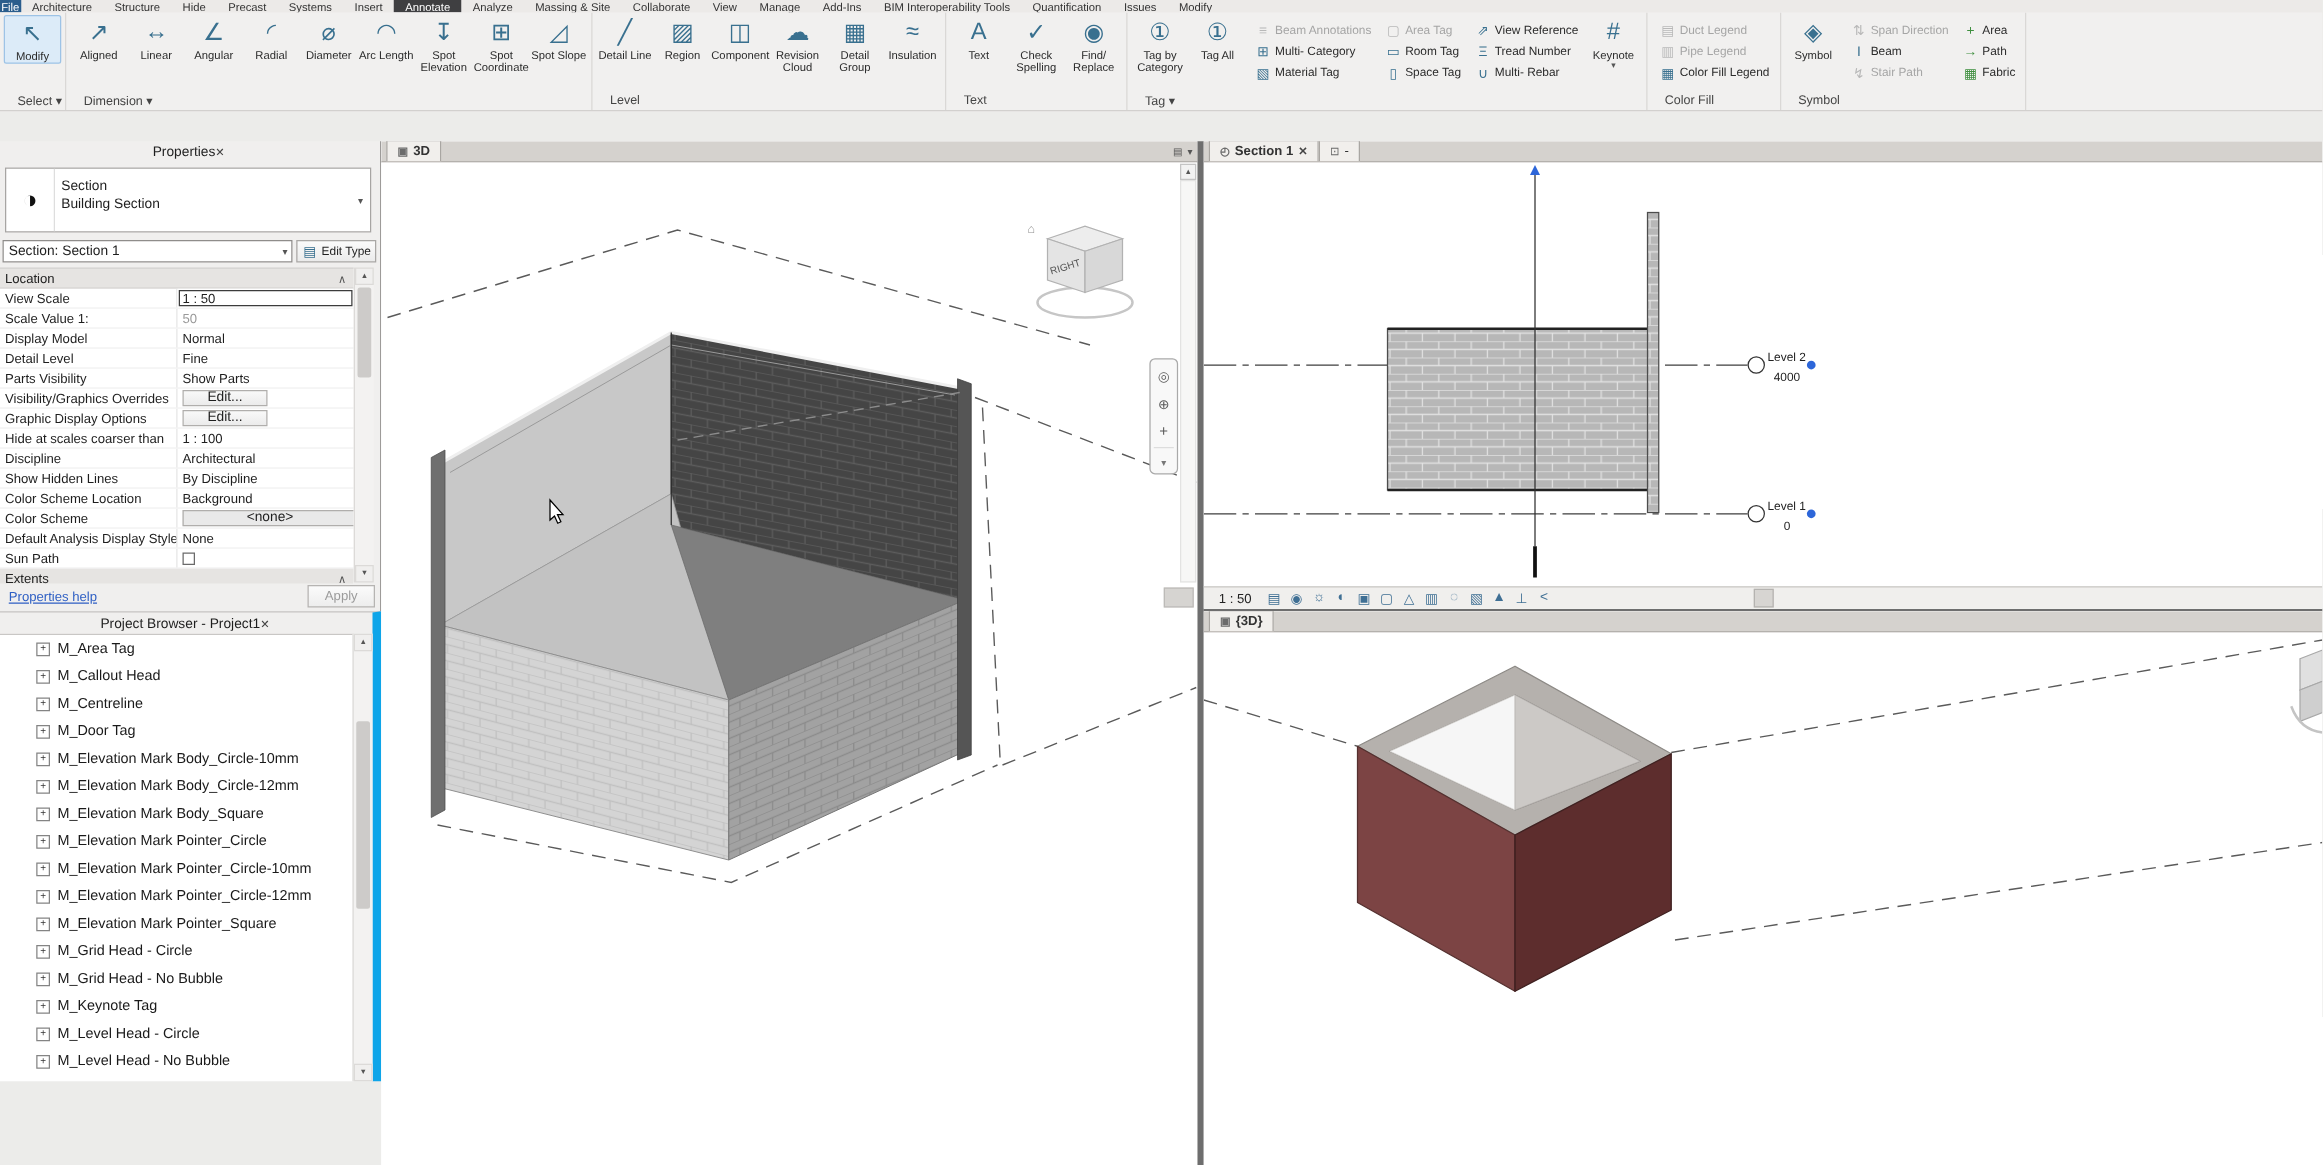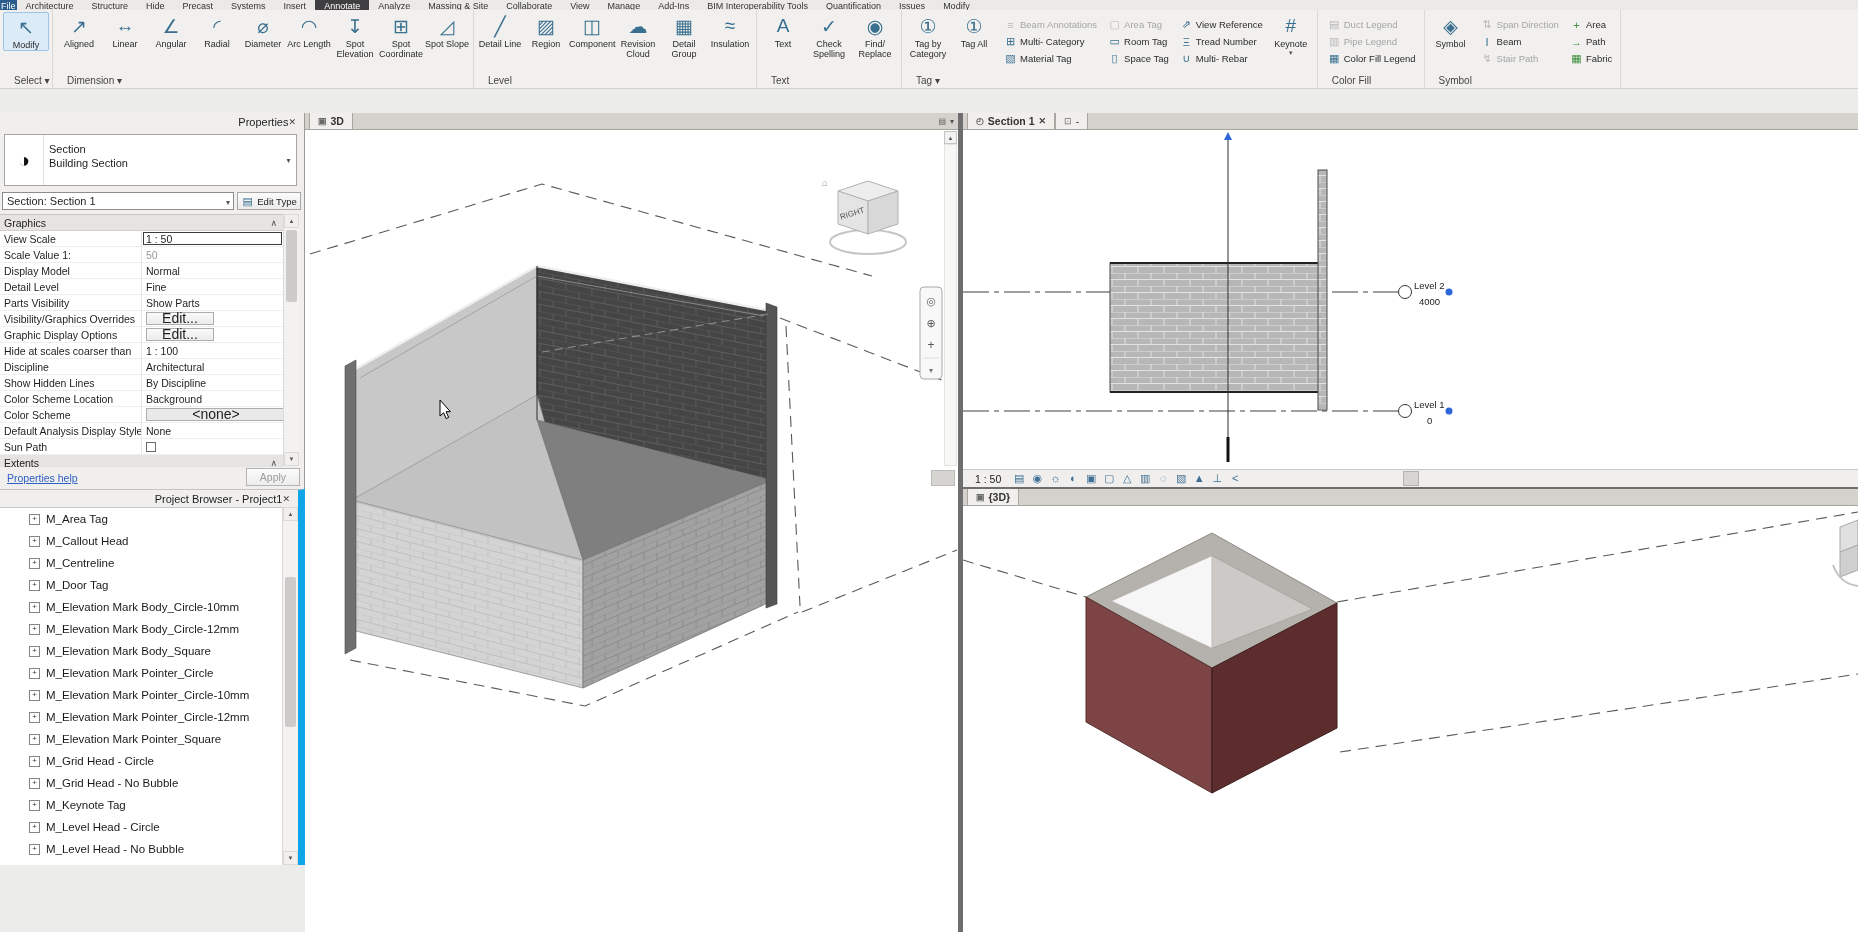--- a/index.html
+++ b/index.html
@@ -35,21 +35,21 @@
 
   
   .xg{font-size:9px;color:#444;cursor:default}
   .xg::before{content:"✕"}
   .dda::before{content:"▾";font-size:8px;color:#555}
 
   
   #props-panel{position:absolute;left:0;top:113px;width:305px;height:376px;background:#f0efee;
                border-right:1px solid #9d9b99;box-sizing:border-box}
   .panel-title{position:absolute;left:0;top:0;right:0;height:17px;display:flex;align-items:center;
-               justify-content:flex-end;padding:0 8px 0 6px;font-size:11px;color:#1e1e1e}
+               justify-content:center;padding:0 8px 0 6px;font-size:11px;color:#1e1e1e}
   #type-selector{position:absolute;left:4px;top:21px;width:293px;height:52px;background:#fff;
                  border:1px solid #a7a5a3;display:flex;box-sizing:border-box}
   .ts-icon{width:38px;border-right:1px solid #dedede;display:flex;align-items:center;justify-content:center;font-size:20px;color:#111}
   .ts-text{flex:1;padding:7px 5px;font-size:11px;line-height:14px}
   .ts-dd{width:15px;display:flex;align-items:center;justify-content:center}
   #combo-row{position:absolute;left:2px;top:79px;width:300px;height:19px;display:flex;gap:3px}
   #instance-combo{width:232px;height:18px;background:#fff;border:1px solid #8f8d8b;display:flex;align-items:center;
                   justify-content:space-between;padding:0 3px 0 4px;font-size:11px;box-sizing:border-box}
   #edit-type-btn{width:64px;height:18px;border:1px solid #a9a7a5;background:linear-gradient(#fbfbfb,#ebebeb);
                  display:flex;align-items:center;justify-content:center;gap:3px;font-size:9.5px;box-sizing:border-box}
@@ -57,21 +57,21 @@
   .prop-header{display:flex;height:15px;background:#e6e4e2;border-bottom:1px solid #d2d0ce;align-items:center;
                justify-content:space-between;padding:0 6px 0 4px;font-size:10.5px;color:#222}
   .prop-header .chev{color:#555;font-size:9px}
   .prop-row{display:flex;height:15px;background:#fff;border-bottom:1px solid #eee;font-size:10.5px;align-items:flex-end}
   .prop-label{width:137px;padding-left:4px;border-right:1px solid #e6e6e6;white-space:nowrap;overflow:hidden;
               height:100%;display:flex;align-items:center;flex:none}
   .prop-value{flex:1;height:100%;display:flex;align-items:center;padding-left:4px;white-space:nowrap;overflow:hidden}
   .kind-editing .prop-value{outline:1.5px solid #3c3c3c;outline-offset:-2px;background:#fff}
   .kind-disabled .prop-value{color:#9a9a9a}
   .mini-btn{display:inline-block;min-width:58px;text-align:center;border:1px solid #b0aeac;
-            background:linear-gradient(#f9f9f9,#ebebeb);font-size:14px;line-height:11px;padding:0 4px}
+            background:linear-gradient(#f9f9f9,#ebebeb);font-size:11px;line-height:11px;padding:0 4px}
   .kind-button-wide .mini-btn{min-width:130px;background:#e9e9e9}
   .cbox{display:inline-block;width:10px;height:10px;border:1px solid #6a6a6a;background:#fff;box-sizing:border-box}
   .scrollbar{position:absolute;background:#f3f2f1;border-left:1px solid #dcdad8}
   #prop-scroll{left:283px;top:101px;width:15px;height:252px}
   .sb-btn{position:absolute;left:0;width:15px;height:14px;background:#f0efee;border:1px solid #dcdad8;
           display:flex;align-items:center;justify-content:center;font-size:6px;color:#555;box-sizing:border-box}
   .sb-thumb{position:absolute;left:2px;width:11px;background:#cdcbc9;border-radius:2px}
   #props-help{position:absolute;left:7px;top:359px;font-size:10.5px;color:#2e5fc4;text-decoration:underline}
   #apply-btn{position:absolute;left:246px;top:355px;width:54px;height:18px;border:1px solid #b6b4b2;
              background:linear-gradient(#fbfbfb,#ededed);color:#9b9b9b;font-size:10.5px;text-align:center;
@@ -369,21 +369,21 @@
       <span>Section: Section 1</span>
       <span class="dda" data-name="chevron-down-icon"></span>
     </div>
     <div id="edit-type-btn" data-name="edit-type-button">
       <span class="ricon-s" data-name="edit-type-icon">▤</span>
       <span>Edit Type</span>
     </div>
   </div>
   <div id="prop-grid" data-name="properties-grid">
       <div class="prop-header" data-name="section-header-graphics">
-        <span data-name="section-header-label">Graphics</span>
+        <span data-name="section-header-label">Location</span>
         <span class="chev" data-name="collapse-chevron-icon">∧</span>
       </div>
       <div class="prop-row kind-editing" data-name="property-row-view-scale">
         <div class="prop-label">View Scale</div>
         <div class="prop-value">1 : 50</div>
       </div>
       <div class="prop-row kind-disabled" data-name="property-row-scale-value-1">
         <div class="prop-label">Scale Value    1:</div>
         <div class="prop-value">50</div>
       </div>

